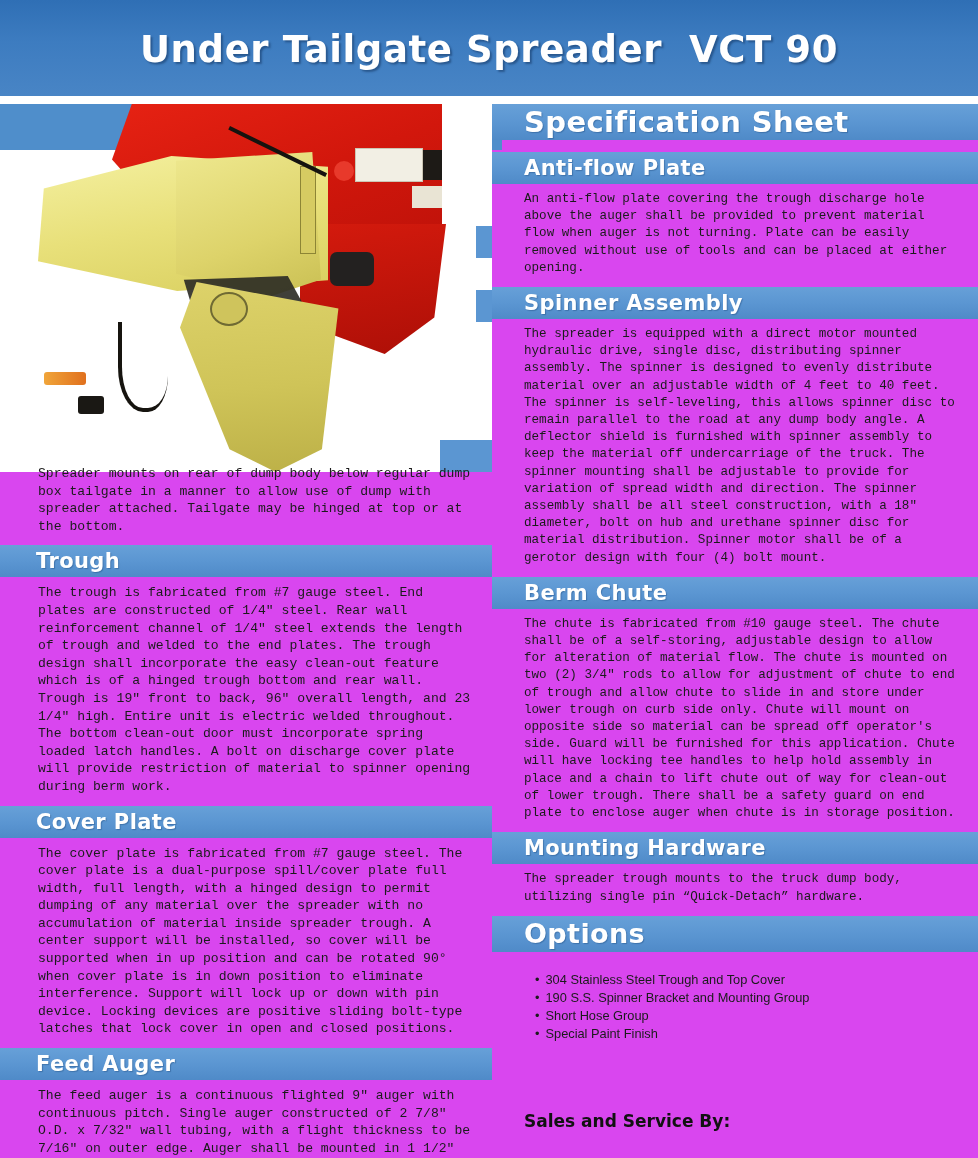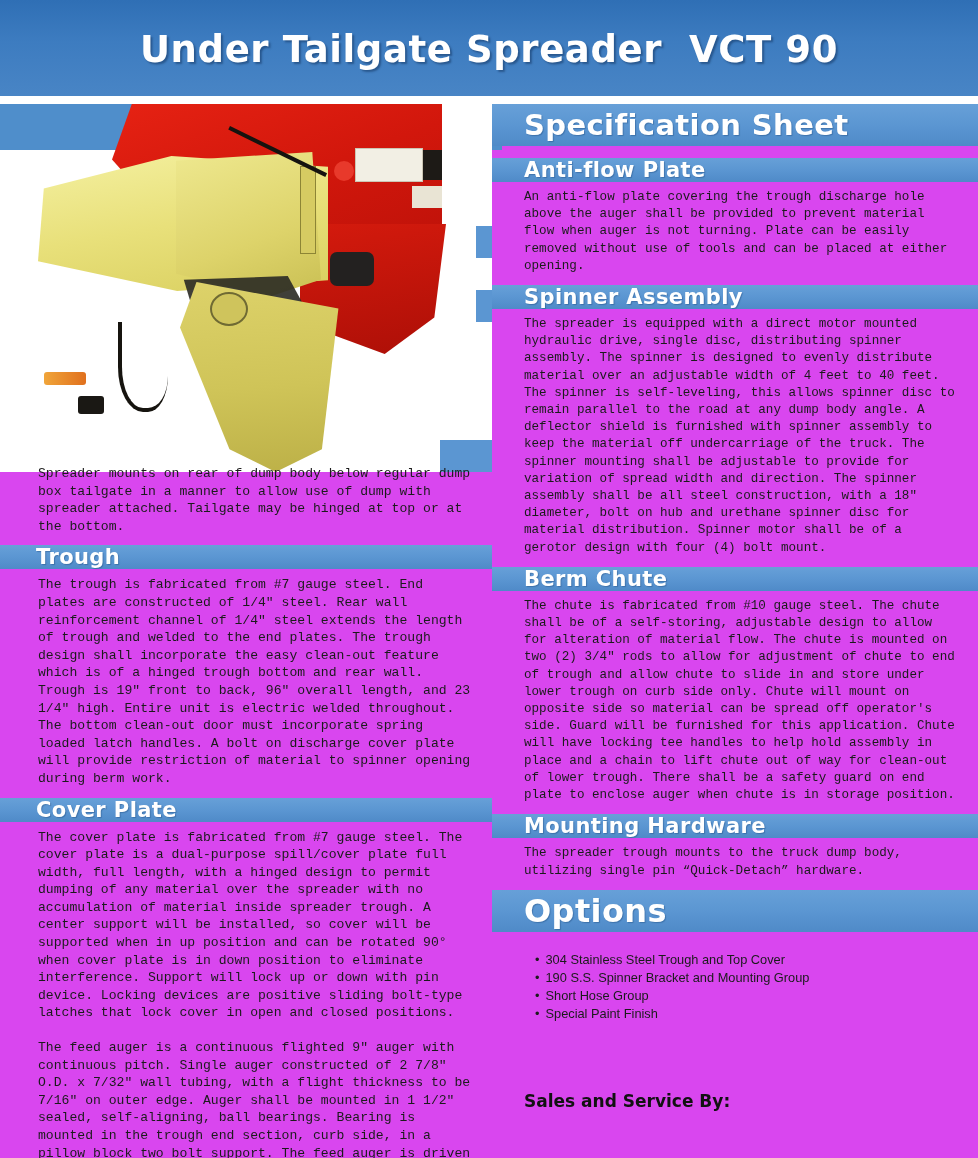--- a/index.html
+++ b/index.html
@@ -194,26 +194,26 @@
     position: absolute;
     background: #5b96d2;
   }
 
   
   .col-left  { position: absolute; left: 0;   top: 0; width: 492px; }
   .col-right { position: absolute; left: 492px; top: 0; width: 486px; }
 
   .sec-bar {
     position: relative;
-    height: 24px;
+    height: 32px;
     background: linear-gradient(180deg, #67a0d8 0%, #5b96d2 50%, #4f8ac8 100%);
     display: flex;
     align-items: center;
   }
-  .sec-bar.tall { height: 42px; }
+  .sec-bar.tall { height: 36px; }
   .sec-title {
     color: #ffffff;
     font-family: "DejaVu Sans", sans-serif;
     font-weight: bold;
     font-size: 21px;
     letter-spacing: 0.4px;
     padding-left: 36px;
     text-shadow: 1px 1px 1px rgba(20,60,110,0.35);
     white-space: nowrap;
   }
@@ -295,20 +295,23 @@
     <div class="sec-bar">
       <span class="sec-title">Trough</span>
     </div>
     <div class="sec-body">The trough is fabricated from #7 gauge steel. End plates are constructed of 1/4" steel. Rear wall reinforcement channel of 1/4" steel extends the length of trough and welded to the end plates. The trough design shall incorporate the easy clean-out feature which is of a hinged trough bottom and rear wall. Trough is 19" front to back, 96" overall length, and 23 1/4" high. Entire unit is electric welded throughout. The bottom clean-out door must incorporate spring loaded latch handles. A bolt on discharge cover plate will provide restriction of material to spinner opening during berm work.</div>
 
     <div class="sec-bar">
       <span class="sec-title">Cover Plate</span>
     </div>
     <div class="sec-body">The cover plate is fabricated from #7 gauge steel. The cover plate is a dual-purpose spill/cover plate full width, full length, with a hinged design to permit dumping of any material over the spreader with no accumulation of material inside spreader trough. A center support will be installed, so cover will be supported when in up position and can be rotated 90° when cover plate is in down position to eliminate interference. Support will lock up or down with pin device. Locking devices are positive sliding bolt-type latches that lock cover in open and closed positions.</div>
 
+    <div class="sec-bar">
+      <span class="sec-title">Feed Auger</span>
+    </div>
     <div class="sec-body">The feed auger is a continuous flighted 9" auger with continuous pitch. Single auger constructed of 2 7/8" O.D. x 7/32" wall tubing, with a flight thickness to be 7/16" on outer edge. Auger shall be mounted in 1 1/2" sealed, self-aligning, ball bearings. Bearing is mounted in the trough end section, curb side, in a pillow block two bolt support. The feed auger is driven by a hydraulic motor coupled by a Stainless Steel coupler directly to auger shaft. Drive motor mounted on driver side and fastened to a mounting plate. Full size mounting plate provides for extra strength in end section and allows for easy auger removal from end section. Drive motor shall be of a roller stator design with four (4) bolt mount.</div>
 
   </div>
 
   <div class="col-right" style="top:104px;">
 
     <div class="sec-bar tall spec-bar">
       <span class="sec-title">Specification Sheet</span>
     </div>
     <div class="spacer"></div>
@@ -327,21 +330,21 @@
       <span class="sec-title">Berm Chute</span>
     </div>
     <div class="sec-body">The chute is fabricated from #10 gauge steel. The chute shall be of a self-storing, adjustable design to allow for alteration of material flow. The chute is mounted on two (2) 3/4" rods to allow for adjustment of chute to end of trough and allow chute to slide in and store under lower trough on curb side only. Chute will mount on opposite side so material can be spread off operator's side. Guard will be furnished for this application. Chute will have locking tee handles to help hold assembly in place and a chain to lift chute out of way for clean-out of lower trough. There shall be a safety guard on end plate to enclose auger when chute is in storage position.</div>
 
     <div class="sec-bar">
       <span class="sec-title">Mounting Hardware</span>
     </div>
     <div class="sec-body">The spreader trough mounts to the truck dump body, utilizing single pin “Quick-Detach” hardware.</div>
 
     <div class="sec-bar tall">
-      <span class="sec-title" style="font-size:32px;">Options</span>
+      <span class="sec-title" style="font-size:27px;">Options</span>
     </div>
     <ul class="opt-list">
       <li>304 Stainless Steel Trough and Top Cover</li>
       <li>190 S.S. Spinner Bracket and Mounting Group</li>
       <li>Short Hose Group</li>
       <li>Special Paint Finish</li>
     </ul>
 
     <div class="sales-line">Sales and Service By:</div>
 

